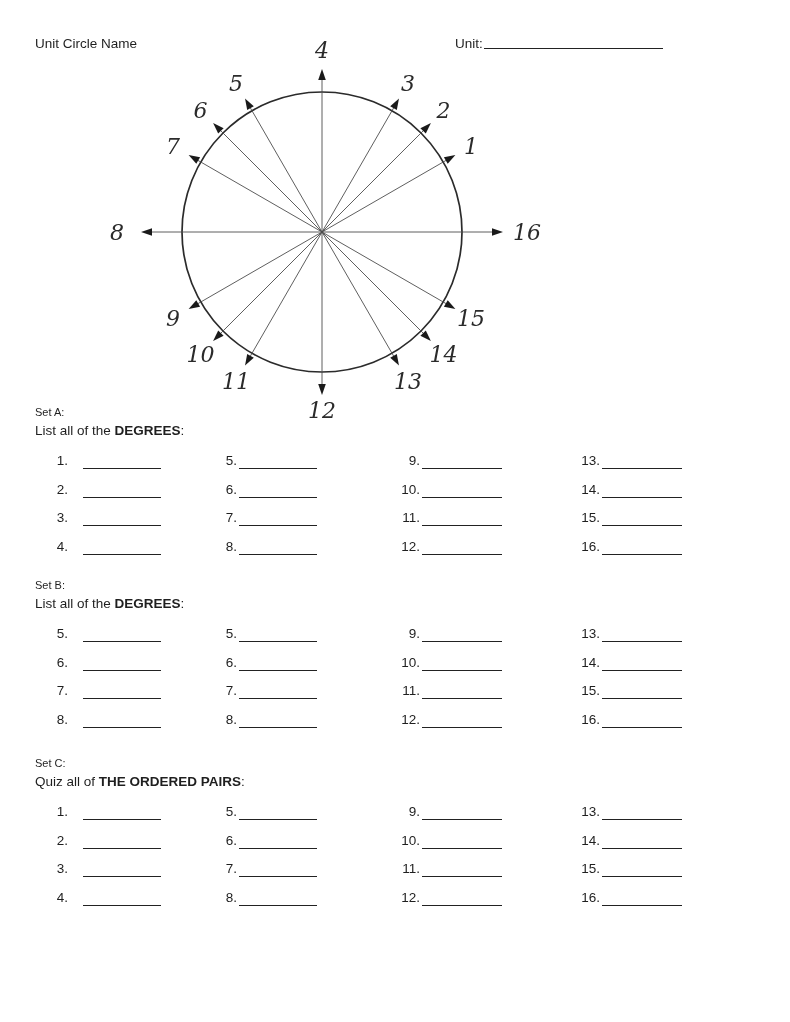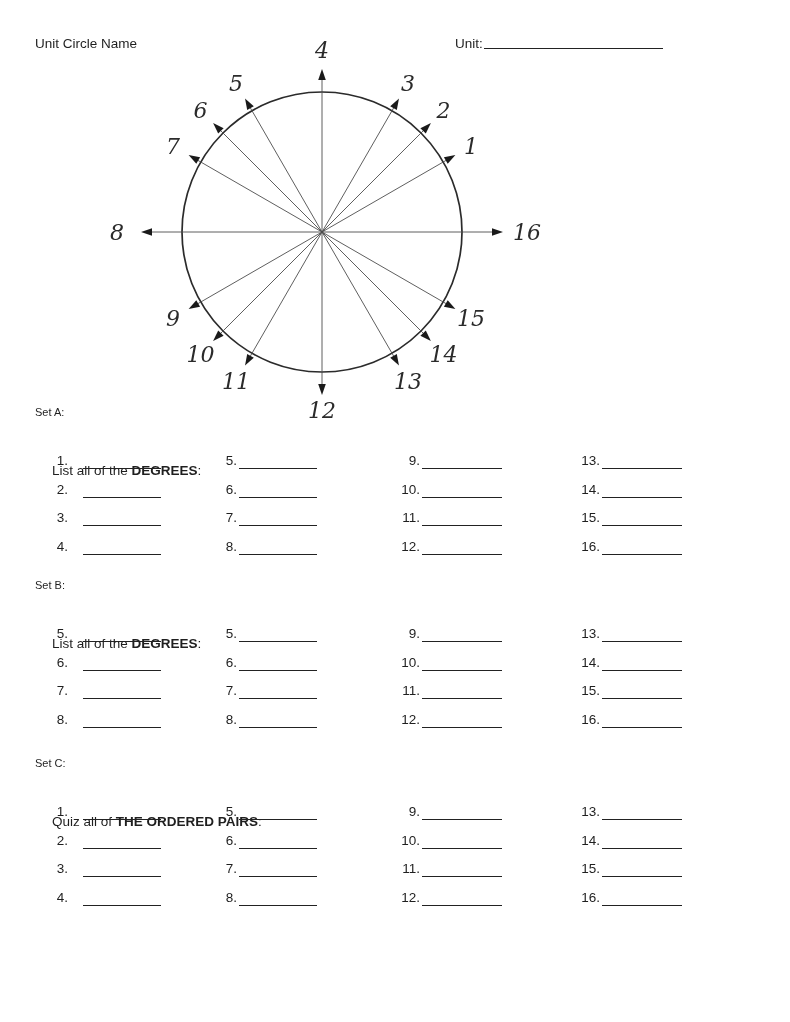--- a/index.html
+++ b/index.html
@@ -28,21 +28,21 @@
     position:absolute;left:0;top:0;
   }
   .ray-label{
     font-family:"DejaVu Serif","Liberation Serif",serif;
     font-style:italic;
     font-size:22px;
     fill:#2b2b2b;
   }
   .section{position:absolute;left:0;width:790px;height:170px;}
   .sec-name{position:absolute;left:35px;top:0;font-size:11px;}
-  .sec-instr{position:absolute;left:52px;top:17px;font-size:13.5px;margin-top:40px;}
+  .sec-instr{position:absolute;left:35px;top:17px;font-size:13.5px;}
   .sec-instr b{font-weight:bold;}
   .blank-num{
     position:absolute;width:32px;text-align:right;
     font-size:13.5px;line-height:15px;
   }
   .blank-line{
     position:absolute;height:14px;
     border-bottom:1.6px solid #222;
   }
 </style>

